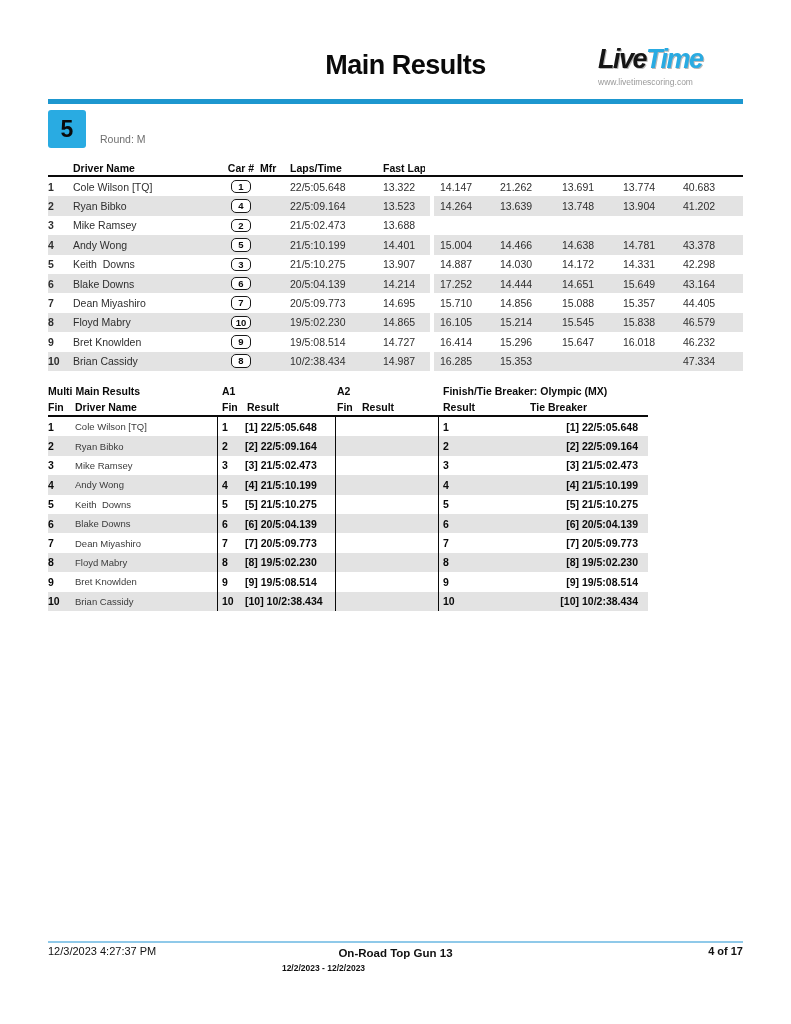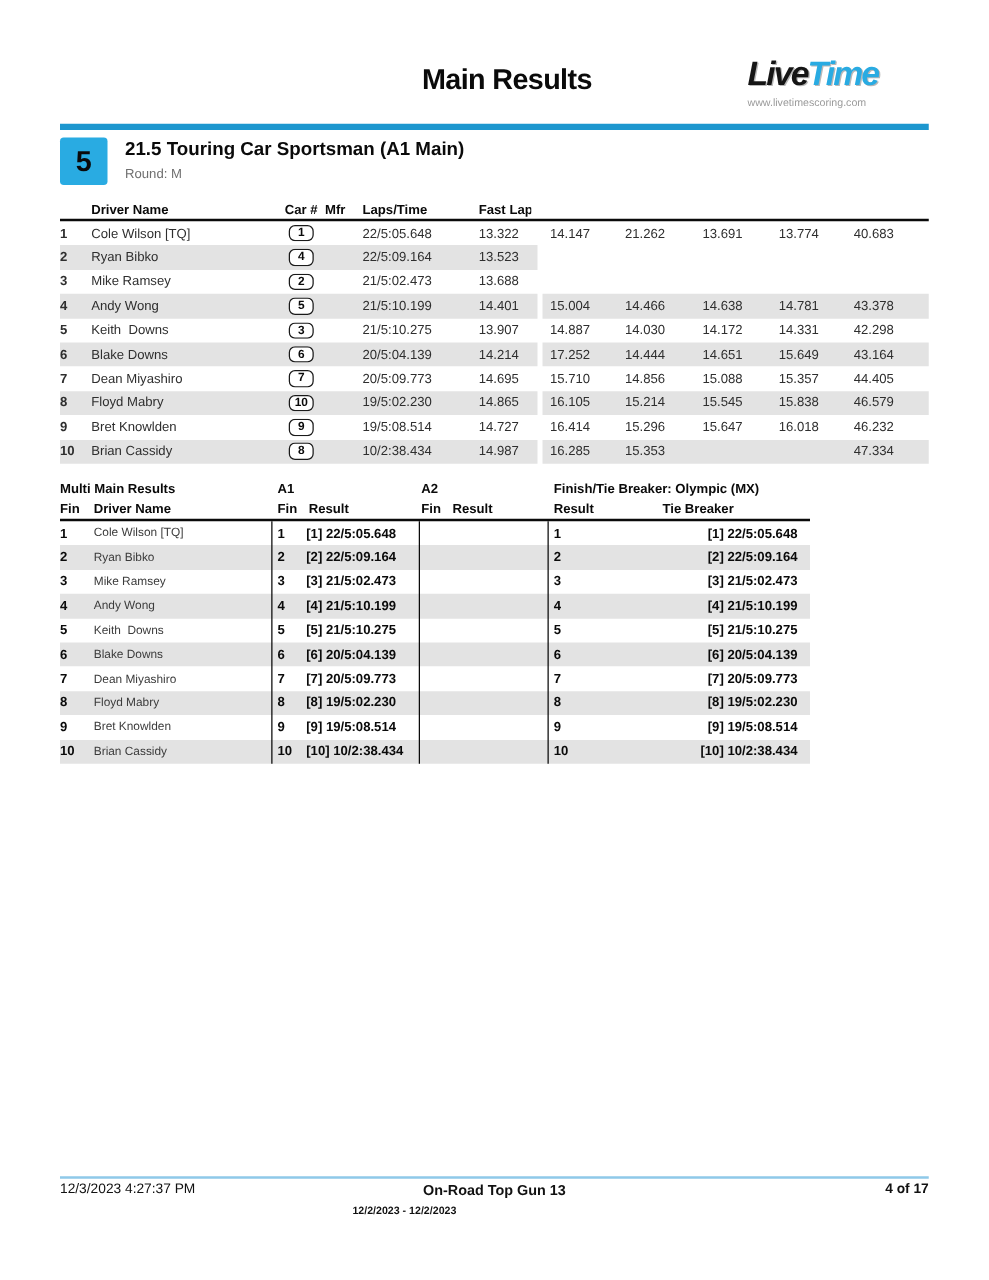--- a/index.html
+++ b/index.html
@@ -8,21 +8,21 @@
     --rowAlt:#e3e3e3;
     --footerLine:#8FC9E9;
   }
   *{margin:0;padding:0;box-sizing:border-box;}
   html,body{background:#fff;}
   body{font-family:"Liberation Sans", sans-serif;color:#111;}
   .page{position:relative;width:791px;height:1024px;background:#fff;overflow:hidden;}
 
   
   .page-title{position:absolute;top:50px;left:0;width:791px;text-align:center;
-    font-size:23px;font-weight:bold;letter-spacing:-.5px;color:#0a0a0a;padding-left:20px;}
+    font-size:27px;font-weight:bold;letter-spacing:-.5px;color:#0a0a0a;padding-left:20px;}
   .logo{position:absolute;top:44px;left:598px;width:148px;text-align:left;}
   .logo-text{font-size:27px;font-weight:bold;font-style:italic;letter-spacing:-1.5px;
     color:#151515;text-shadow:1px 1px 0 #b8b8b8;white-space:nowrap;}
   .logo-text .t2{color:var(--accent);}
   .logo-url{margin-top:2px;font-size:8.5px;color:#9a9a9a;}
   .top-bar{position:absolute;top:99px;left:48px;width:695px;height:5px;background:var(--bar);}
 
   
   .race-number{position:absolute;top:110px;left:48px;width:38px;height:38px;background:var(--accent);
     border-radius:3px;color:#0a0a0a;font-size:23px;font-weight:bold;display:flex;align-items:center;justify-content:center;}
@@ -85,21 +85,20 @@
 <div class="page">
 
   <div class="page-title">Main Results</div>
   <div class="logo">
     <div class="logo-text"><span class="t1">Live</span><span class="t2">Time</span></div>
     <div class="logo-url">www.livetimescoring.com</div>
   </div>
   <div class="top-bar"></div>
 
   <div class="race-number">5</div>
-  <div class="race-title">21.5 Touring Car Sportsman (A1 Main)</div>
   <div class="race-round">Round: M</div>
 
   <div class="results">
     <div class="r-head">
       <div class="seg seg-a">
         <div class="cell c-pos"></div>
         <div class="cell c-driver">Driver Name</div>
         <div class="cell c-car">Car #</div>
         <div class="cell c-mfr">Mfr</div>
         <div class="cell c-laps">Laps/Time</div>
@@ -125,20 +124,27 @@
           </div>
         </div>
         <div class="r-row alt">
           <div class="seg seg-a">
             <div class="cell c-pos">2</div>
             <div class="cell c-driver">Ryan Bibko</div>
             <div class="cell c-car"><span class="plate">4</span></div>
             <div class="cell c-mfr"></div>
             <div class="cell c-laps">22/5:09.164</div>
             <div class="cell c-fast">13.523</div>
+          </div>
+          <div class="seg seg-b">
+            <div class="cell c-avg">14.264</div>
+            <div class="cell c-t5">13.639</div>
+            <div class="cell c-t10">13.748</div>
+            <div class="cell c-t15">13.904</div>
+            <div class="cell c-t3">41.202</div>
           </div>
         </div>
         <div class="r-row">
           <div class="seg seg-a">
             <div class="cell c-pos">3</div>
             <div class="cell c-driver">Mike Ramsey</div>
             <div class="cell c-car"><span class="plate">2</span></div>
             <div class="cell c-mfr"></div>
             <div class="cell c-laps">21/5:02.473</div>
             <div class="cell c-fast">13.688</div>

